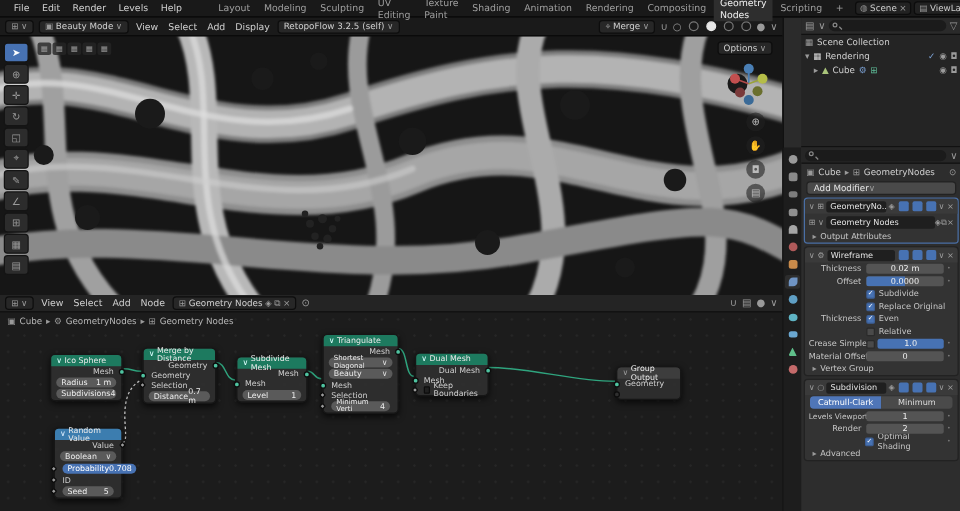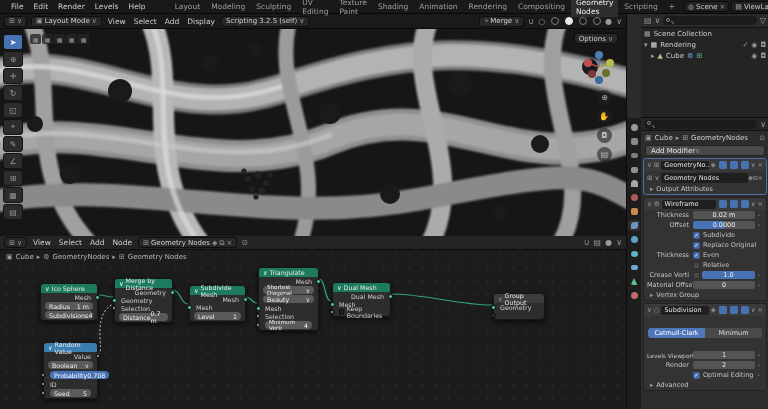--- a/index.html
+++ b/index.html
@@ -77,21 +77,21 @@
 .prow{height:10px;display:flex;align-items:center;padding:0 3px;font-size:6.5px}
 .plabel{width:46px;text-align:right;padding-right:4px;color:#c6c6c6;white-space:nowrap}
 .pval{flex:1;height:8px;background:#545454;border-radius:2px;display:flex;align-items:center;justify-content:center;color:#efefef;position:relative;overflow:hidden}
 .pval.half:before{content:"";position:absolute;left:0;top:0;bottom:0;width:50%;background:#4772b3}
 .pval.full{background:#4772b3}
 .pval span{position:relative}
 .kf{width:8px;text-align:center;color:#777;font-size:5px}
 .cb{width:7px;height:7px;border-radius:1.5px;background:#4a4a4a;border:1px solid #2a2a2a;margin-right:3px;display:flex;align-items:center;justify-content:center;color:#fff;font-size:5.5px}
 .cb.on{background:#4772b3;border-color:#3c5e94}
 .sect{height:10px;gap:3px;padding:0 6px;font-size:6.5px;color:#c6c6c6}
-.seg{display:flex;margin:12px 4px}
+.seg{display:flex;margin:1px 4px}
 .segb{flex:1;height:10px;display:flex;align-items:center;justify-content:center;font-size:6.5px;background:#4a4a4a;color:#ddd}
 .segb.on{background:#4f76b8;color:#fff}
 .segb:first-child{border-radius:3px 0 0 3px}
 .segb:last-child{border-radius:0 3px 3px 0}
 </style>
 </head>
 <body>
 
 <div id="topbar" class="f">
   <span id="blender-logo"></span>
@@ -128,29 +128,29 @@
 </div>
 
 <div id="viewport">
   <div id="vp-header" class="f">
     <span class="field">
         <span class="ico">⊞</span>
         <span class="ico">∨</span>
       </span>
     <span class="field">
         <span class="ico">▣</span>
-        <span>Layout Mode</span>
+        <span>Beauty Mode</span>
         <span class="ico">∨</span>
       </span>
     <span class="hdr-item">View</span>
     <span class="hdr-item">Select</span>
     <span class="hdr-item">Add</span>
     <span class="hdr-item">Display</span>
     <span class="field">
-        <span>Scripting 3.2.5 (self)</span>
+        <span>RetopoFlow 3.2.5 (self)</span>
         <span class="ico">∨</span>
       </span>
     <div style="flex:1"></div>
     <span class="field">
         <span class="ico">⌖</span>
         <span>Merge</span>
         <span class="ico">∨</span>
       </span>
     <span class="ico">∪</span>
     <span class="ico">○</span>
@@ -659,21 +659,21 @@
               <span>✓</span>
             </span>
             <span>Even</span>
           </div>
         <div class="prow">
             <span class="plabel"></span>
             <span class="cb"></span>
             <span>Relative</span>
           </div>
         <div class="prow">
-            <span class="plabel">Crease Verti</span>
+            <span class="plabel">Crease Simple</span>
             <span class="cb" style="margin-right:2px"></span>
             <span class="pval full">
               <span>1.0</span>
             </span>
             <span class="kf">•</span>
           </div>
         <div class="prow">
             <span class="plabel">Material Offset</span>
             <span class="pval">
               <span>0</span>
@@ -714,21 +714,21 @@
             <span class="pval">
               <span>2</span>
             </span>
             <span class="kf">•</span>
           </div>
         <div class="prow">
             <span class="plabel"></span>
             <span class="cb on">
               <span>✓</span>
             </span>
-            <span>Optimal Editing</span>
+            <span>Optimal Shading</span>
             <span style="flex:1"></span>
             <span class="kf">•</span>
           </div>
         <div class="sect f">
           <span class="ico">▸</span>
           <span>Advanced</span>
         </div>
       </div>
     </div>
   </div>

